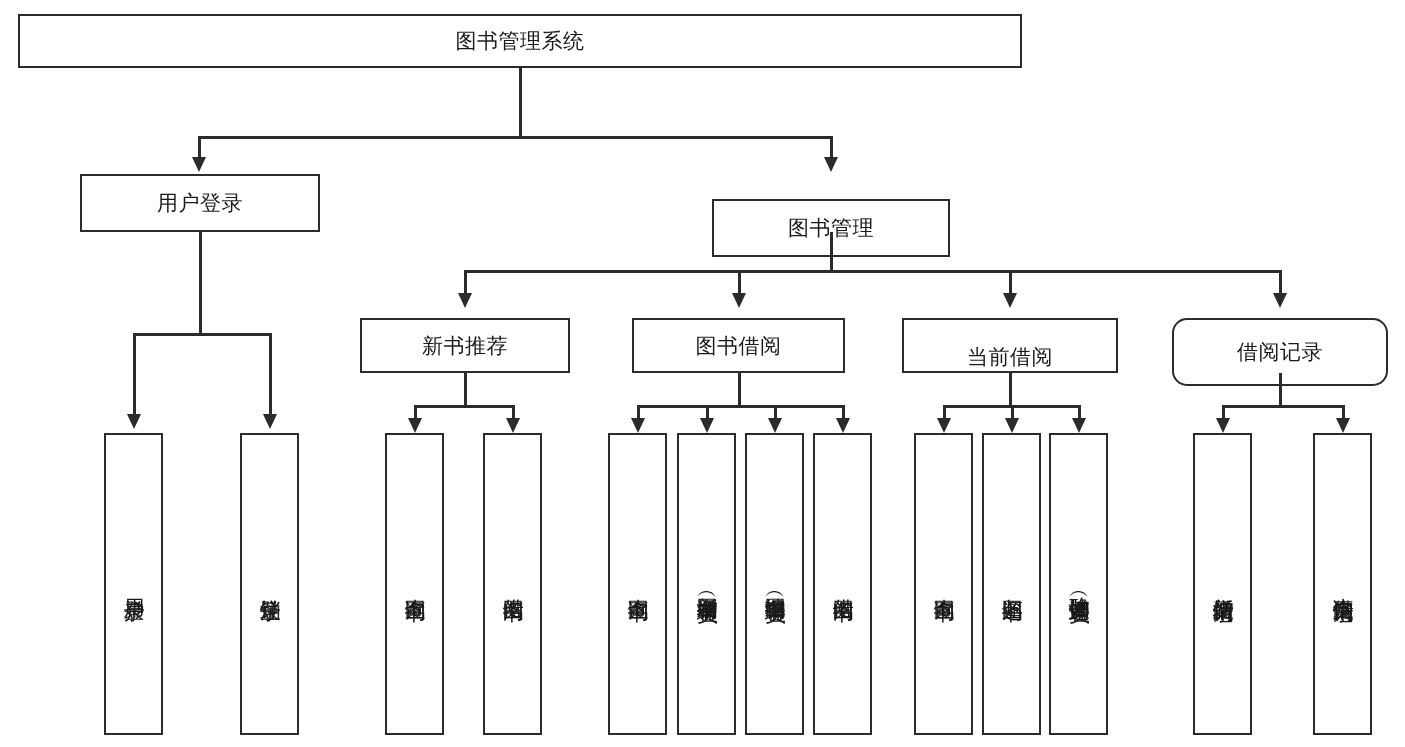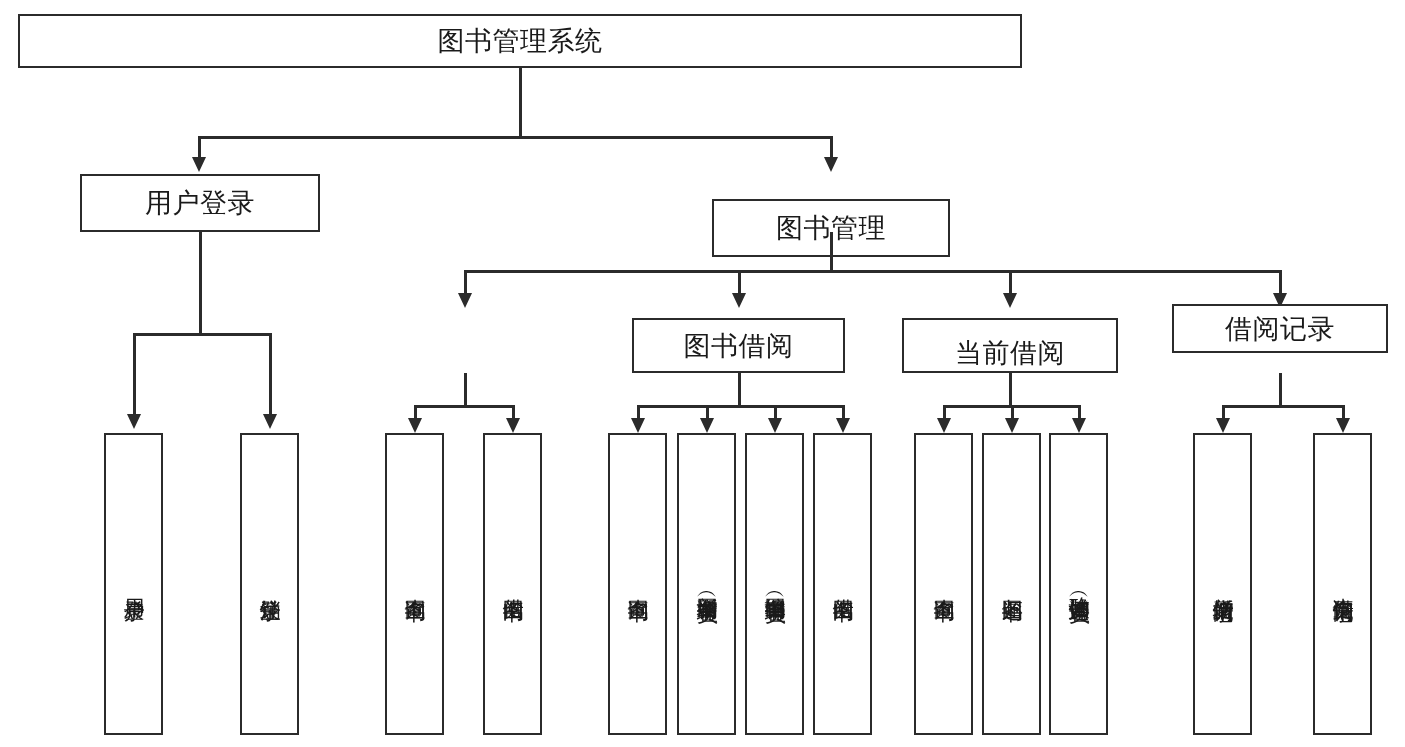--- a/index.html
+++ b/index.html
@@ -19,21 +19,21 @@
     position: absolute;
     box-sizing: border-box;
     border: 2.5px solid #2b2b2b;
     background: #ffffff;
     display: flex;
     align-items: center;
     justify-content: center;
     color: #1a1a1a;
   }
   .node.horiz {
-    font-size: 27px;
+    font-size: 21px;
     letter-spacing: 0.5px;
   }
   .node.vert {
     writing-mode: vertical-rl;
     text-orientation: upright;
     font-size: 21px;
     line-height: 1.12;
     letter-spacing: 1px;
     padding: 6px 0;
     text-align: center;
@@ -100,27 +100,30 @@
   <div class="edge h" style="left:464px; top:270px; width:816px;"></div>
   <div class="edge v" style="left:464px; top:270px; height:25px;"></div>
   <div class="arrow" style="left:458px; top:293px;"></div>
   <div class="edge v" style="left:738px; top:270px; height:25px;"></div>
   <div class="arrow" style="left:732px; top:293px;"></div>
   <div class="edge v" style="left:1009px; top:270px; height:25px;"></div>
   <div class="arrow" style="left:1003px; top:293px;"></div>
   <div class="edge v" style="left:1279px; top:270px; height:25px;"></div>
   <div class="arrow" style="left:1273px; top:293px;"></div>
 
+  <div class="node horiz" style="left:360px; top:318px; width:210px; height:55px;">
+    <span>新书推荐</span>
+  </div>
   <div class="node horiz" style="left:632px; top:318px; width:213px; height:55px;justify-content:center;">
     <span>图书借阅</span>
   </div>
   <div class="node horiz" style="left:902px; top:318px; width:216px; height:55px;align-items:flex-end;">
     <span>当前借阅</span>
   </div>
-  <div class="node horiz" style="left:1172px; top:304px; width:216px; height:49px;">
+  <div class="node horiz" style="left:1172px; top:318px; width:216px; height:68px;border-radius:15px;">
     <span>借阅记录</span>
   </div>
 
   <div class="edge v" style="left:464px; top:373px; height:34px;"></div>
   <div class="edge h" style="left:414px; top:405px; width:100px;"></div>
   <div class="edge v" style="left:414px; top:405px; height:16px;"></div>
   <div class="arrow" style="left:408px; top:418px;"></div>
   <div class="edge v" style="left:512px; top:405px; height:16px;"></div>
   <div class="arrow" style="left:506px; top:418px;"></div>
 

